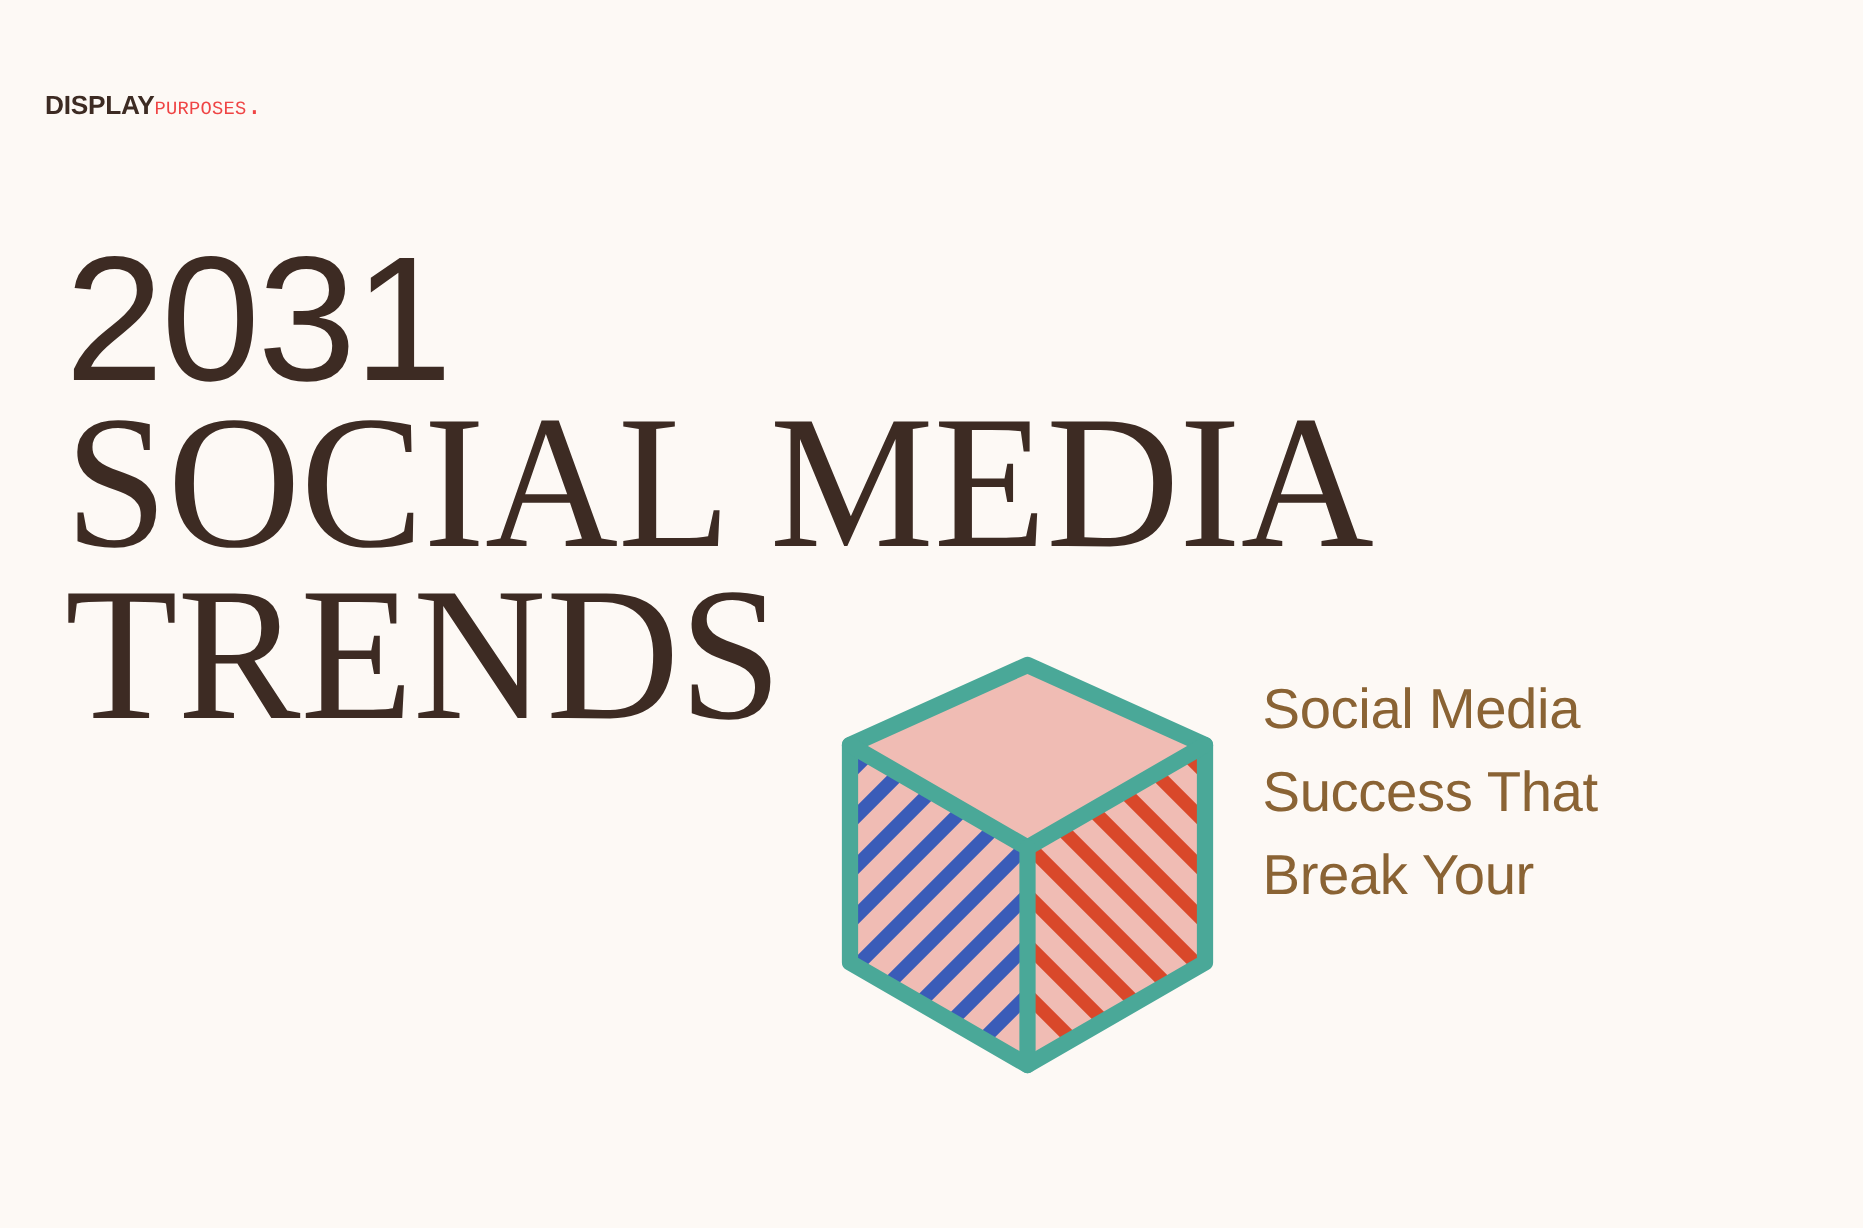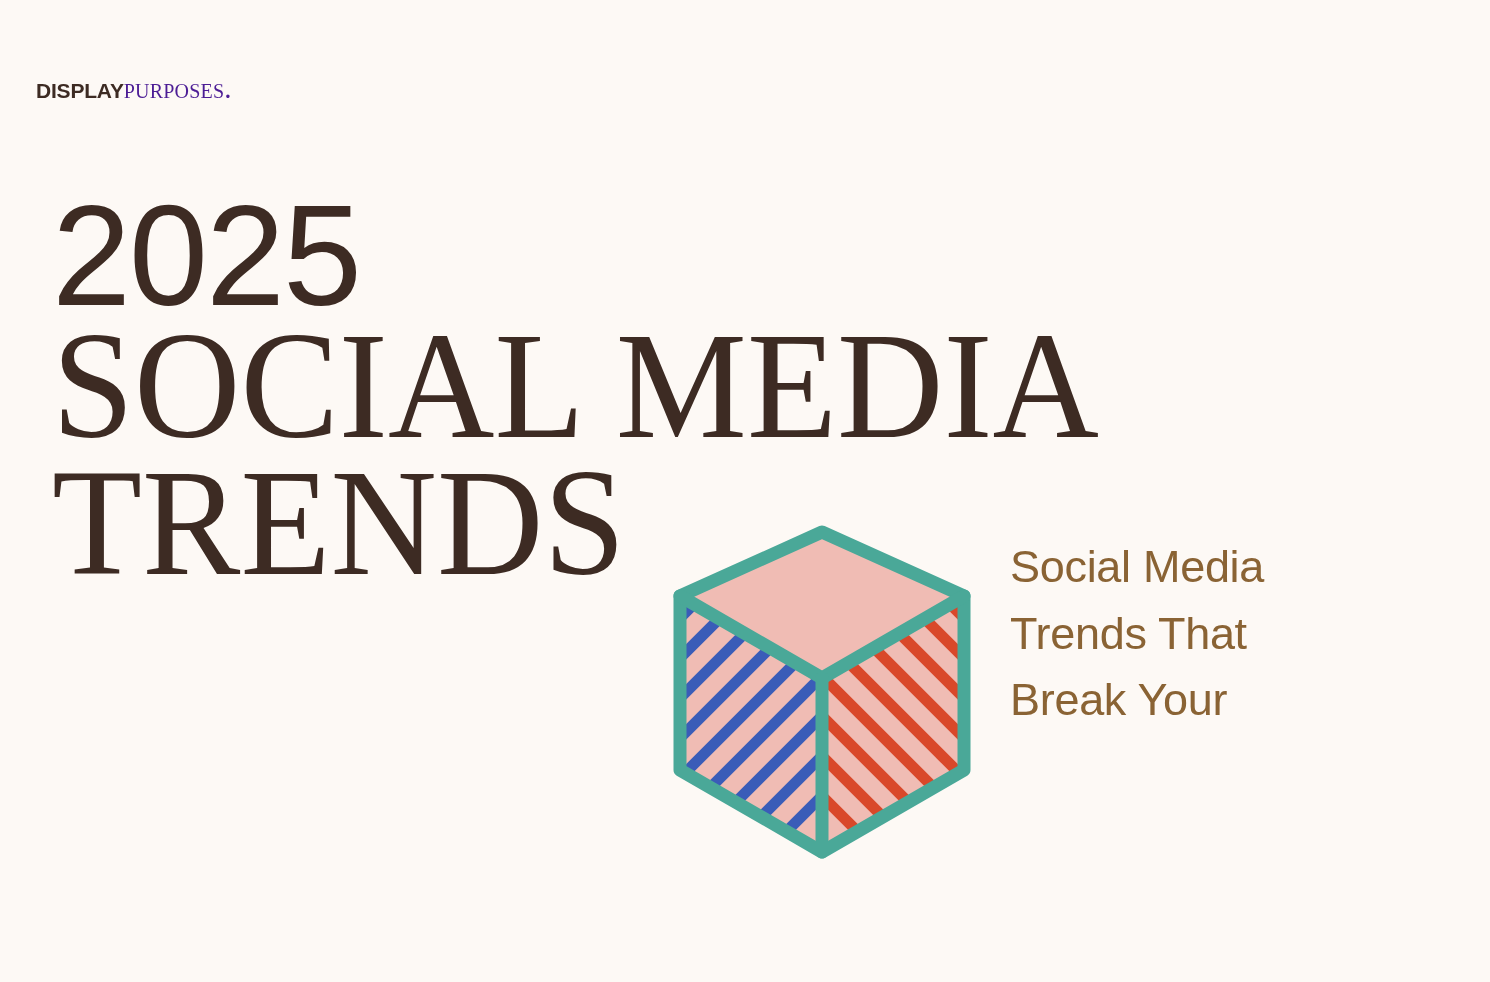--- a/index.html
+++ b/index.html
@@ -34,25 +34,25 @@
     line-height: 1;
   }
   .brand-display {
     font-family: "Liberation Sans", sans-serif;
     font-weight: 700;
     font-size: 21px;
     letter-spacing: -0.2px;
     color: #3d2b23;
   }
   .brand-purposes {
-    font-family: Liberation Serif, serif;
+    font-family: Liberation Mono, monospace;
     font-weight: 400;
-    font-size: 29px;
+    font-size: 21px;
     letter-spacing: 0.2px;
-    color: #4c1d95;
+    color: #ef4444;
     font-variant: small-caps;
     text-transform: lowercase;
   }
 
   
   .headline {
     position: absolute;
     left: 52px;
     top: 196px;
     width: 1120px;
@@ -120,21 +120,21 @@
 <body>
 
 <div class="canvas">
 
   <div class="brand">
     <span class="brand-display">DISPLAY</span>
     <span class="brand-purposes">PURPOSES.</span>
   </div>
 
   <div class="headline">
-    <span class="hl-year">2025</span>
+    <span class="hl-year">2031</span>
     <span class="hl-line line1">SOCIAL MEDIA</span>
     <span class="hl-line line2">TRENDS</span>
   </div>
 
   <div class="cube-wrap">
     <svg viewBox="0 0 308 356" xmlns="http://www.w3.org/2000/svg" aria-hidden="true">
       <defs>
         <clipPath id="clip-left-face">
           <path d="M 12 76 L 154 158 L 154 332 L 12 250 Z"></path>
         </clipPath>
@@ -183,17 +183,17 @@
         <path d="M 154 12 L 296 76 L 296 250 L 154 332 L 12 250 L 12 76 Z" fill="none" stroke="#4aa898" stroke-width="13" stroke-linejoin="round" stroke-linecap="round"></path>
 
         <path d="M 12 76 L 154 158 L 296 76" fill="none" stroke="#4aa898" stroke-width="13" stroke-linejoin="round" stroke-linecap="round"></path>
         <path d="M 154 158 L 154 332" fill="none" stroke="#4aa898" stroke-width="13" stroke-linejoin="round" stroke-linecap="round"></path>
       </g>
     </svg>
   </div>
 
   <div class="subtitle">
     <span class="subtitle-line">Social Media</span>
-    <span class="subtitle-line">Trends That</span>
+    <span class="subtitle-line">Success That</span>
     <span class="subtitle-line">Break Your</span>
   </div>
 
 </div>
 
 </body></html>

